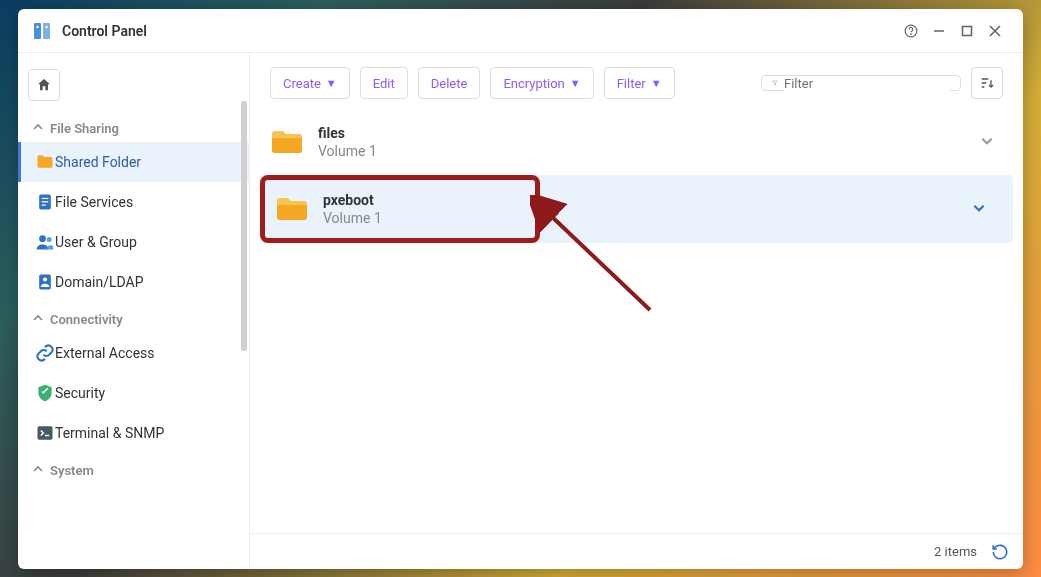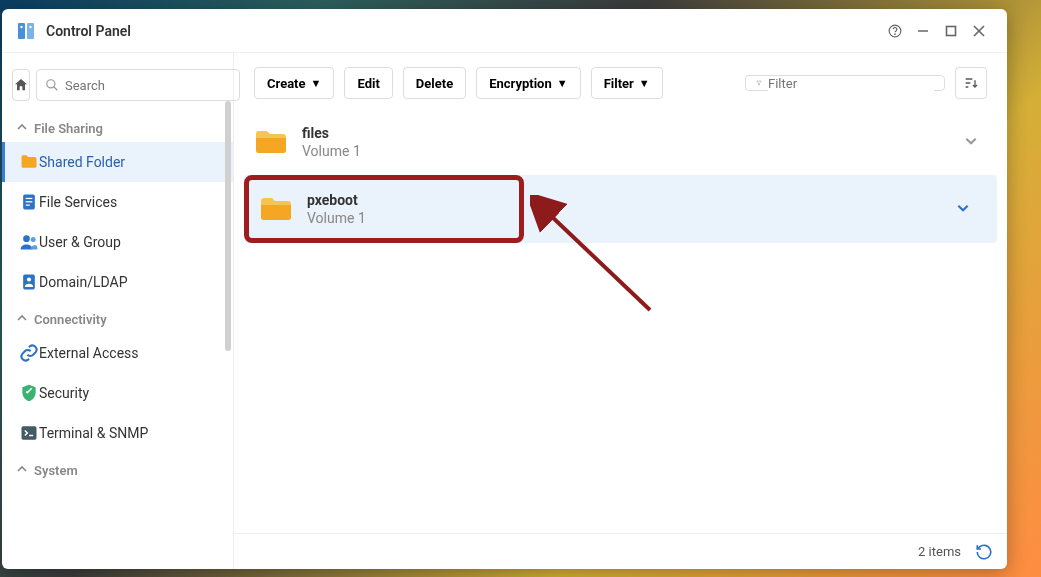--- a/index.html
+++ b/index.html
@@ -5,21 +5,21 @@
 * { box-sizing: border-box; margin: 0; padding: 0; font-family: -apple-system, BlinkMacSystemFont, "Segoe UI", Roboto, sans-serif; }
 body {
   background: linear-gradient(135deg, #0a3d62 0%, #2c5f5d 20%, #3c3c3c 40%, #d4af37 70%, #ff8c42 100%);
   width: 1041px;
   height: 577px;
   overflow: hidden;
   position: relative;
 }
 .window {
   position: absolute;
-  left: 2px; top: 9px;
+  left: 18px; top: 9px;
   width: 1005px; height: 560px;
   background: #fff;
   border-radius: 6px;
   box-shadow: 0 4px 20px rgba(0,0,0,0.3);
   display: flex;
   flex-direction: column;
   overflow: hidden;
 }
 .titlebar {
   height: 44px;
@@ -109,23 +109,23 @@
   padding: 14px 20px 14px 20px;
   gap: 10px;
 }
 .btn {
   height: 32px;
   padding: 0 12px;
   border: 1px solid #ddd;
   border-radius: 4px;
   background: #fff;
   font-size: 13px;
-  color: #000000;
+  color: #8b5cf6;
   cursor: pointer;
-  display: inline-flex; align-items: center; gap: 5px; font-weight: bold;
+  display: inline-flex; align-items: center; gap: 5px;
 }
 .filter-box {
   height: 16px;
   border: 1px solid #ddd;
   border-radius: 4px;
   display: flex; align-items: center;
   padding: 0 10px;
   color: #999;
   width: 200px;
 }
@@ -216,27 +216,20 @@
   </div>
 
   <div class="body">
     <div class="sidebar">
       <div class="side-top">
         <div class="home-btn">
           <svg width="16" height="16" viewBox="0 0 24 24" fill="currentColor">
               <path d="M12 3l9 8h-3v9h-4v-6h-4v6H6v-9H3z"></path>
             </svg>
         </div>
-        <div class="search-box">
-          <svg width="14" height="14" viewBox="0 0 24 24" fill="none" stroke="currentColor" stroke-width="2">
-              <circle cx="10" cy="10" r="7"></circle>
-              <line x1="21" y1="21" x2="15" y2="15"></line>
-            </svg>
-          <input type="text" placeholder="Search" style="">
-        </div>
       </div>
 
       <div id="sidebar-sections">
           <div class="side-section-hdr">
             <svg width="12" height="12" viewBox="0 0 12 12">
               <path d="M2 8l4-4 4 4" fill="none" stroke="currentColor" stroke-width="1.6"></path>
             </svg>
             <span>File Sharing</span>
           </div>
           <div class="side-item active">

